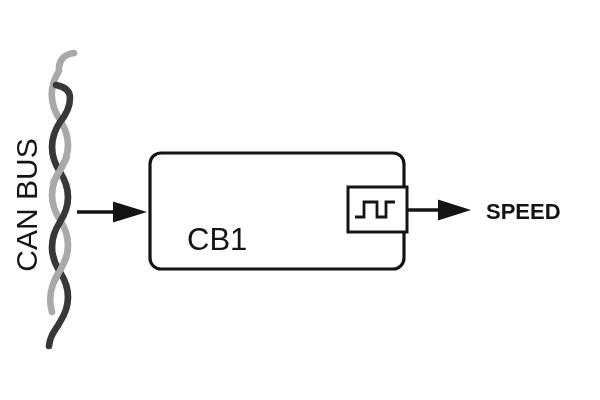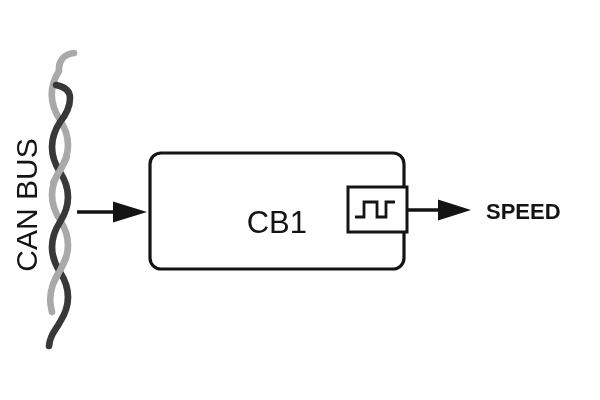--- a/index.html
+++ b/index.html
@@ -38,24 +38,24 @@
   #label-canbus {
     left: -43px; top: 187px;
     width: 140px; height: 36px;
     line-height: 36px;
     font-size: 30px;
     text-align: center;
     transform: rotate(-90deg);
     transform-origin: center center;
   }
   #label-cb1 {
-    left: 187px; top: 207px;
+    left: 187px; top: 224px;
     width: 120px;
     font-size: 31px; line-height: 31px;
-    text-align: right;
+    text-align: left;
   }
   #label-speed {
     left: 486px; top: 197px;
     width: 112px;
     font-size: 22px; line-height: 30px;
     text-align: left;
     font-weight: bold;
   }
 </style>
 </head>

